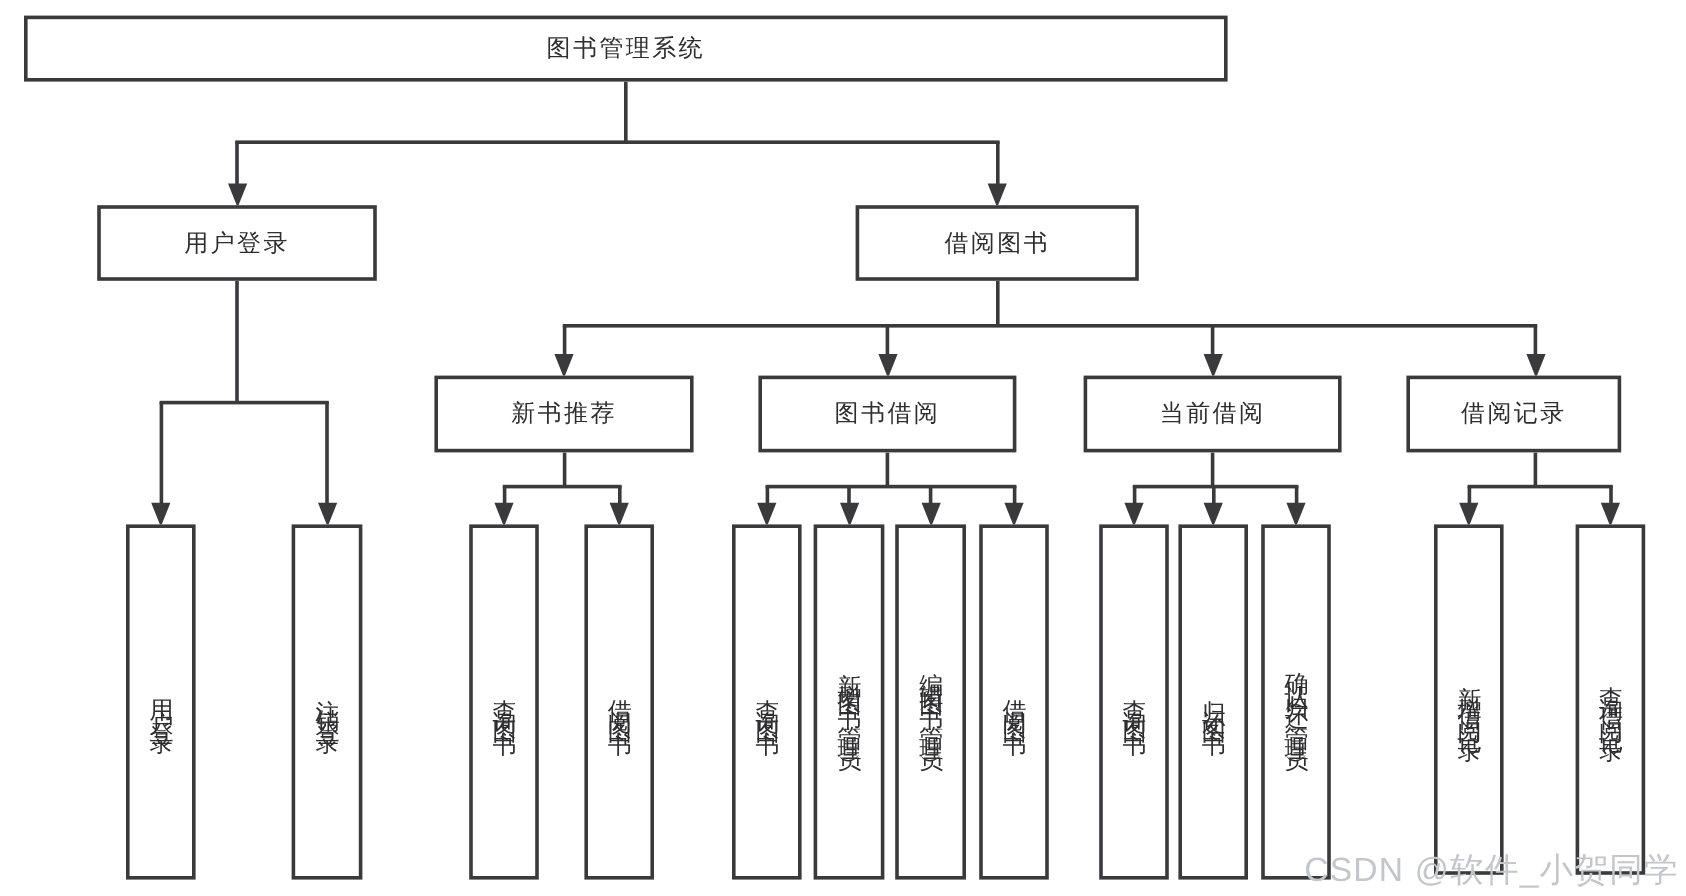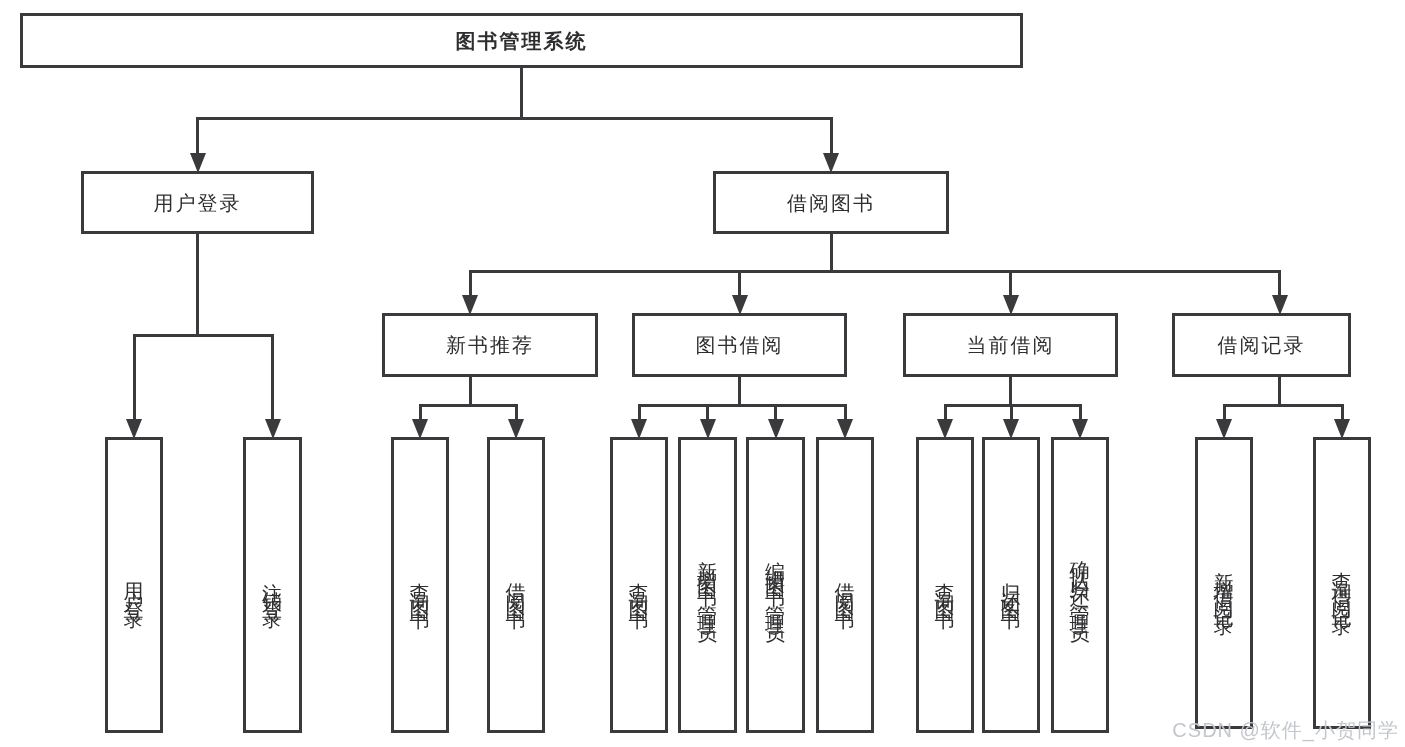--- a/index.html
+++ b/index.html
@@ -46,41 +46,41 @@
     width: 0;
     height: 0;
     border-left: 8px solid transparent;
     border-right: 8px solid transparent;
     z-index: 1;
   }
   .watermark {
     position: absolute;
     right: 6px;
     bottom: 3px;
-    font-size: 20px;
+    font-size: 28px;
     letter-spacing: 1px;
     z-index: 5;
     user-select: none;
   }
 </style>
 </head>
 <body>
 
 <div class="canvas">
   <div class="watermark" style="color: rgb(195, 198, 203);">CSDN @软件_小贺同学</div>
-<div class="node h" style="left: 20px; top: 13px; width: 1003px; height: 55px; border-color: rgb(58, 58, 60); background: rgb(255, 255, 255); color: rgb(46, 46, 48); font-weight: bold;">
+<div class="node h" style="left: 20px; top: 13px; width: 1003px; height: 55px; border-color: rgb(58, 58, 60); background: rgb(255, 255, 255); color: rgb(46, 46, 48);">
       <span class="lbl">图书管理系统</span>
     </div>
     <div class="node h" style="left: 81px; top: 171px; width: 233px; height: 63px; border-color: rgb(58, 58, 60); background: rgb(255, 255, 255); color: rgb(46, 46, 48);">
       <span class="lbl">用户登录</span>
     </div>
     <div class="node h" style="left: 713px; top: 171px; width: 236px; height: 63px; border-color: rgb(58, 58, 60); background: rgb(255, 255, 255); color: rgb(46, 46, 48);">
       <span class="lbl">借阅图书</span>
     </div>
-    <div class="node h" style="left: 362px; top: 313px; width: 216px; height: 64px; border-color: rgb(58, 58, 60); background: rgb(255, 255, 255); color: rgb(46, 46, 48); margin-left: 20px;">
+    <div class="node h" style="left: 362px; top: 313px; width: 216px; height: 64px; border-color: rgb(58, 58, 60); background: rgb(255, 255, 255); color: rgb(46, 46, 48);">
       <span class="lbl">新书推荐</span>
     </div>
     <div class="node h" style="left: 903px; top: 313px; width: 215px; height: 64px; border-color: rgb(58, 58, 60); background: rgb(255, 255, 255); color: rgb(46, 46, 48);">
       <span class="lbl">当前借阅</span>
     </div>
     <div class="node h" style="left: 632px; top: 313px; width: 215px; height: 64px; border-color: rgb(58, 58, 60); background: rgb(255, 255, 255); color: rgb(46, 46, 48);">
       <span class="lbl">图书借阅</span>
     </div>
     <div class="node h" style="left: 1172px; top: 313px; width: 179px; height: 64px; border-color: rgb(58, 58, 60); background: rgb(255, 255, 255); color: rgb(46, 46, 48);">
       <span class="lbl">借阅记录</span>

